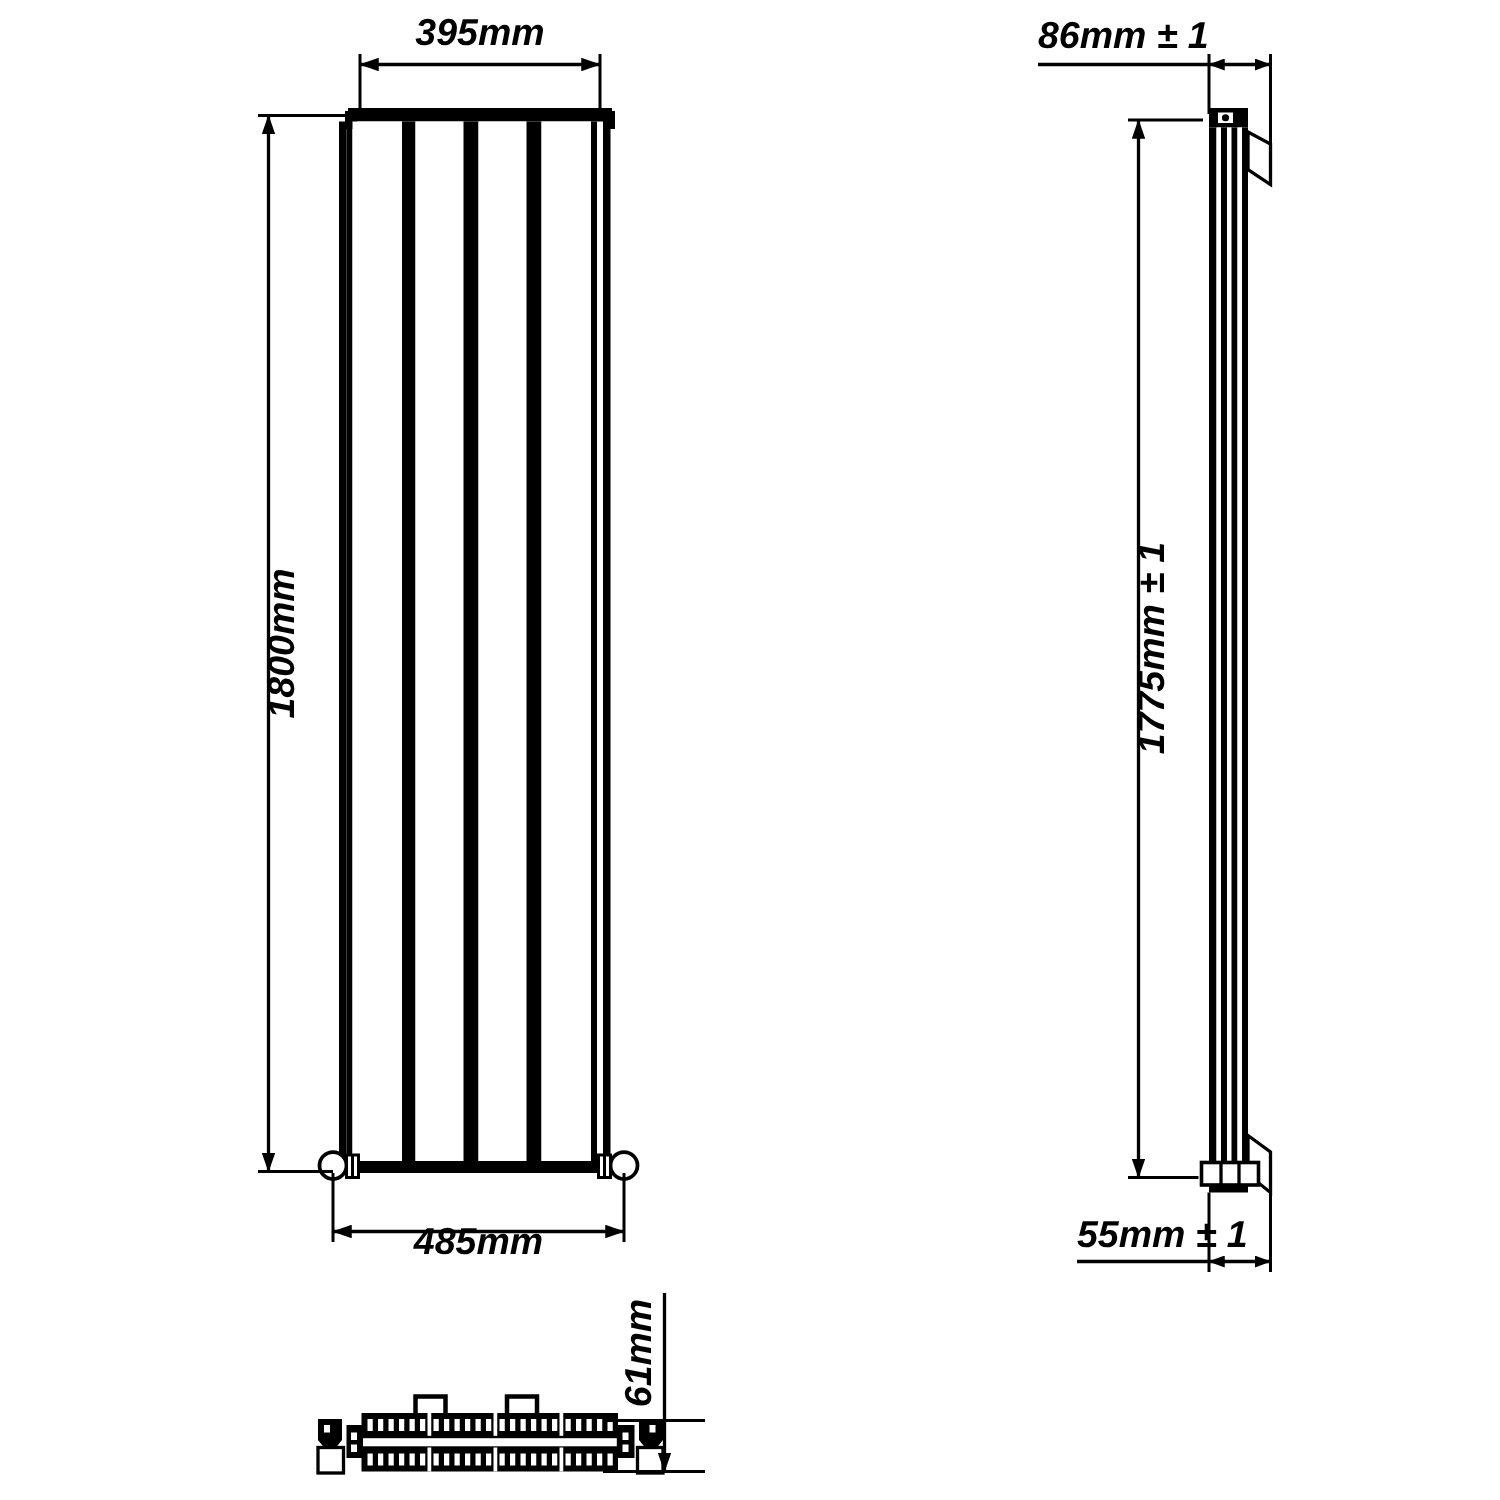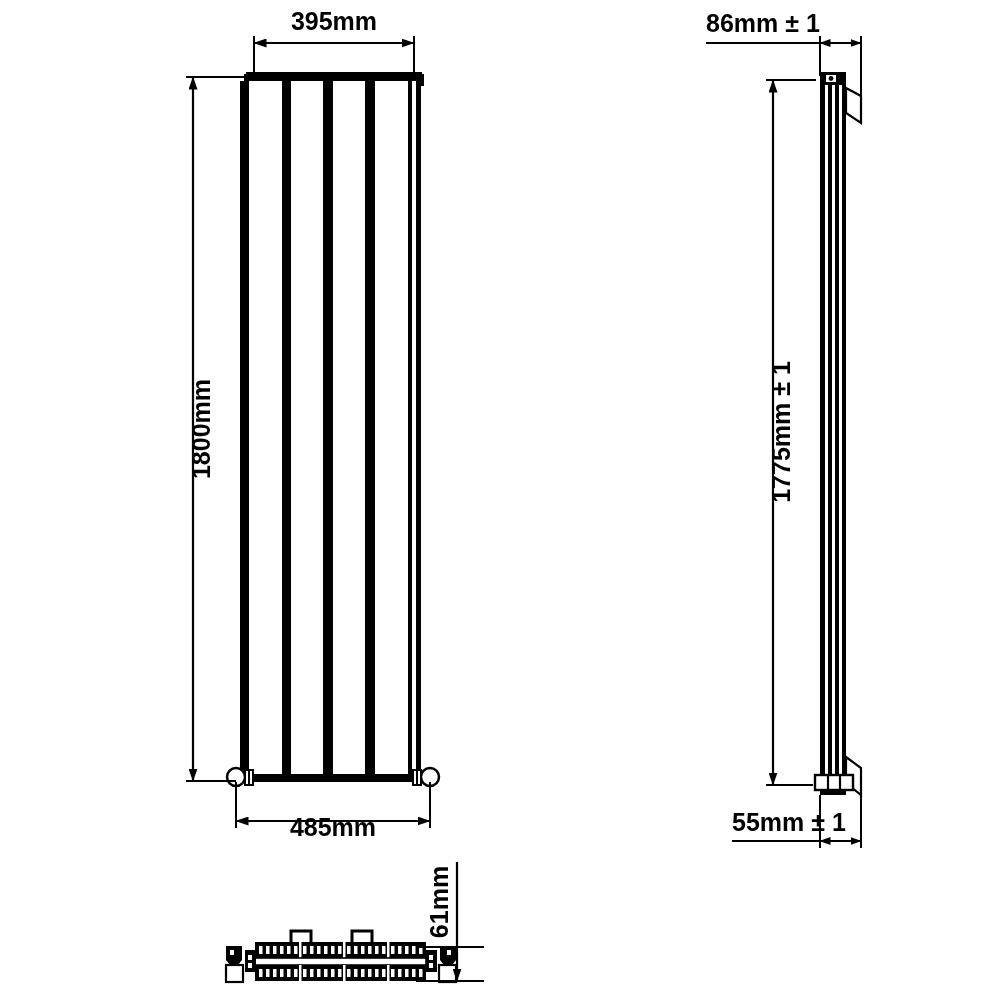--- a/index.html
+++ b/index.html
@@ -1,21 +1,21 @@
 <!DOCTYPE html>
 <html><head>
 <meta charset="utf-8">
 <style>
   html,body{margin:0;padding:0;background:#ffffff;}
   body{
     width:1000px;height:1000px;position:relative;overflow:hidden;
     font-family:"Liberation Sans","DejaVu Sans",sans-serif;
     color:#000000;
   }
-  #stage{position:absolute;left:14px;top:0;width:864px;height:1000px;}
+  #stage{position:absolute;left:0;top:0;width:864px;height:1000px;font-style:italic;}
   svg{display:block;}
   .dimtext{
     font-family:"Liberation Sans","DejaVu Sans",sans-serif;
     font-weight:bold;
     font-size:25px;
     fill:#000000;
     letter-spacing:0px;
   }
 </style>
 </head>

